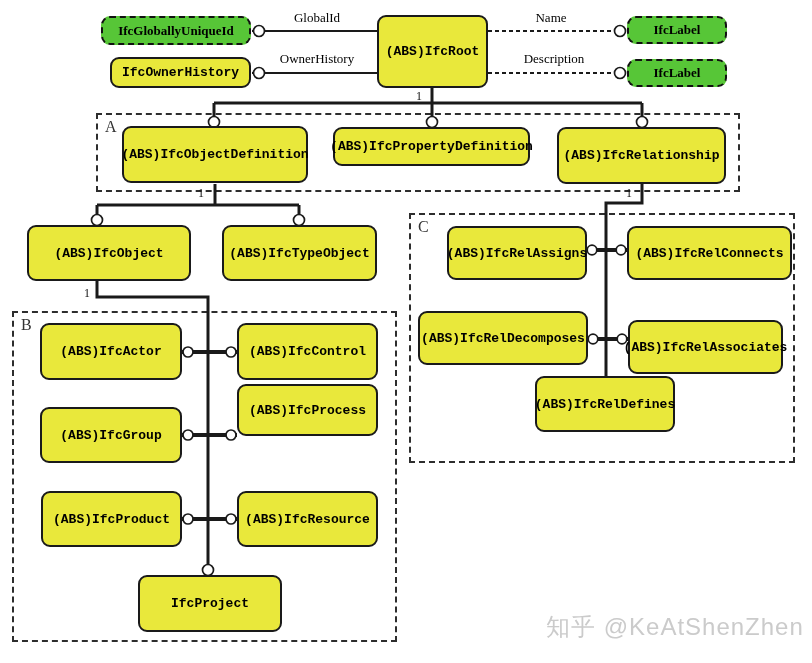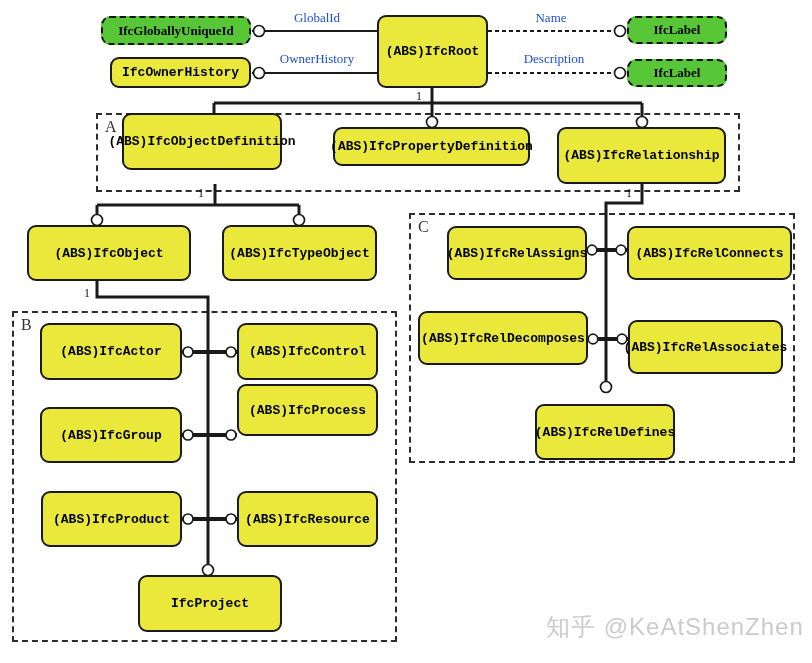--- a/index.html
+++ b/index.html
@@ -7,21 +7,21 @@
          font-family:"Liberation Serif", serif;}
   #connector-layer{position:absolute;left:0;top:0;z-index:1;}
   .node{position:absolute;box-sizing:border-box;display:flex;align-items:center;justify-content:center;
         text-align:center;white-space:nowrap;z-index:2;
         font-family:"Liberation Serif", serif;font-weight:bold;font-size:13px;color:#000;border-radius:9px;}
   .yellow{background:#e9e83b;border:2px solid #1a1a1a;font-family:Liberation Mono, monospace;}
   .green{background:#57c637;border:2px dashed #111;}
   .frame{position:absolute;box-sizing:border-box;border:2px dashed #2d2d2d;z-index:0;background:transparent;}
   .frame-label{position:absolute;left:7px;top:3px;font-size:16px;font-weight:normal;color:#333;
                font-family:"Liberation Serif", serif;}
-  .edge-label{position:absolute;z-index:2;font-size:13px;color:#1d4ed8;transform:translateX(-50%);
+  .edge-label{position:absolute;z-index:2;font-size:13px;color:#000000;transform:translateX(-50%);
               white-space:nowrap;font-family:"Liberation Serif", serif;}
   .mult{position:absolute;z-index:3;font-size:12px;color:#111;width:16px;text-align:right;
         font-family:"Liberation Serif", serif;}
   .watermark{position:absolute;z-index:4;font-family:"Liberation Sans", sans-serif;
              font-size:24px;color:#cbcbcb;letter-spacing:1px;}
 </style>
 </head>
 <body>
 
 <div id="stage">
@@ -106,21 +106,21 @@
   <div class="node yellow" style="left:377px;top:15px;width:111px;height:73px">
     <span>(ABS)IfcRoot</span>
   </div>
   <div class="node green" style="left:627px;top:16px;width:100px;height:28px">
     <span>IfcLabel</span>
   </div>
   <div class="node green" style="left:627px;top:59px;width:100px;height:28px">
     <span>IfcLabel</span>
   </div>
 
-  <div class="node yellow" style="left:122px;top:113px;width:160px;height:57px">
+  <div class="node yellow" style="left:122px;top:126px;width:186px;height:57px">
     <span>(ABS)IfcObjectDefinition</span>
   </div>
   <div class="node yellow" style="left:333px;top:127px;width:197px;height:39px">
     <span>(ABS)IfcPropertyDefinition</span>
   </div>
   <div class="node yellow" style="left:557px;top:127px;width:169px;height:57px">
     <span>(ABS)IfcRelationship</span>
   </div>
 
   <div class="node yellow" style="left:27px;top:225px;width:164px;height:56px">
@@ -157,21 +157,21 @@
   </div>
   <div class="node yellow" style="left:627px;top:226px;width:165px;height:54px">
     <span>(ABS)IfcRelConnects</span>
   </div>
   <div class="node yellow" style="left:418px;top:311px;width:170px;height:54px">
     <span>(ABS)IfcRelDecomposes</span>
   </div>
   <div class="node yellow" style="left:628px;top:320px;width:155px;height:54px">
     <span>(ABS)IfcRelAssociates</span>
   </div>
-  <div class="node yellow" style="left:535px;top:404px;width:140px;height:56px">
+  <div class="node yellow" style="left:535px;top:376px;width:140px;height:56px">
     <span>(ABS)IfcRelDefines</span>
   </div>
 
   <div class="edge-label" style="left:317px;top:10px">GlobalId</div>
   <div class="edge-label" style="left:317px;top:51px">OwnerHistory</div>
   <div class="edge-label" style="left:551px;top:10px">Name</div>
   <div class="edge-label" style="left:554px;top:51px">Description</div>
 
   <div class="mult" style="left:406px;top:89px">1</div>
   <div class="mult" style="left:188px;top:186px">1</div>

